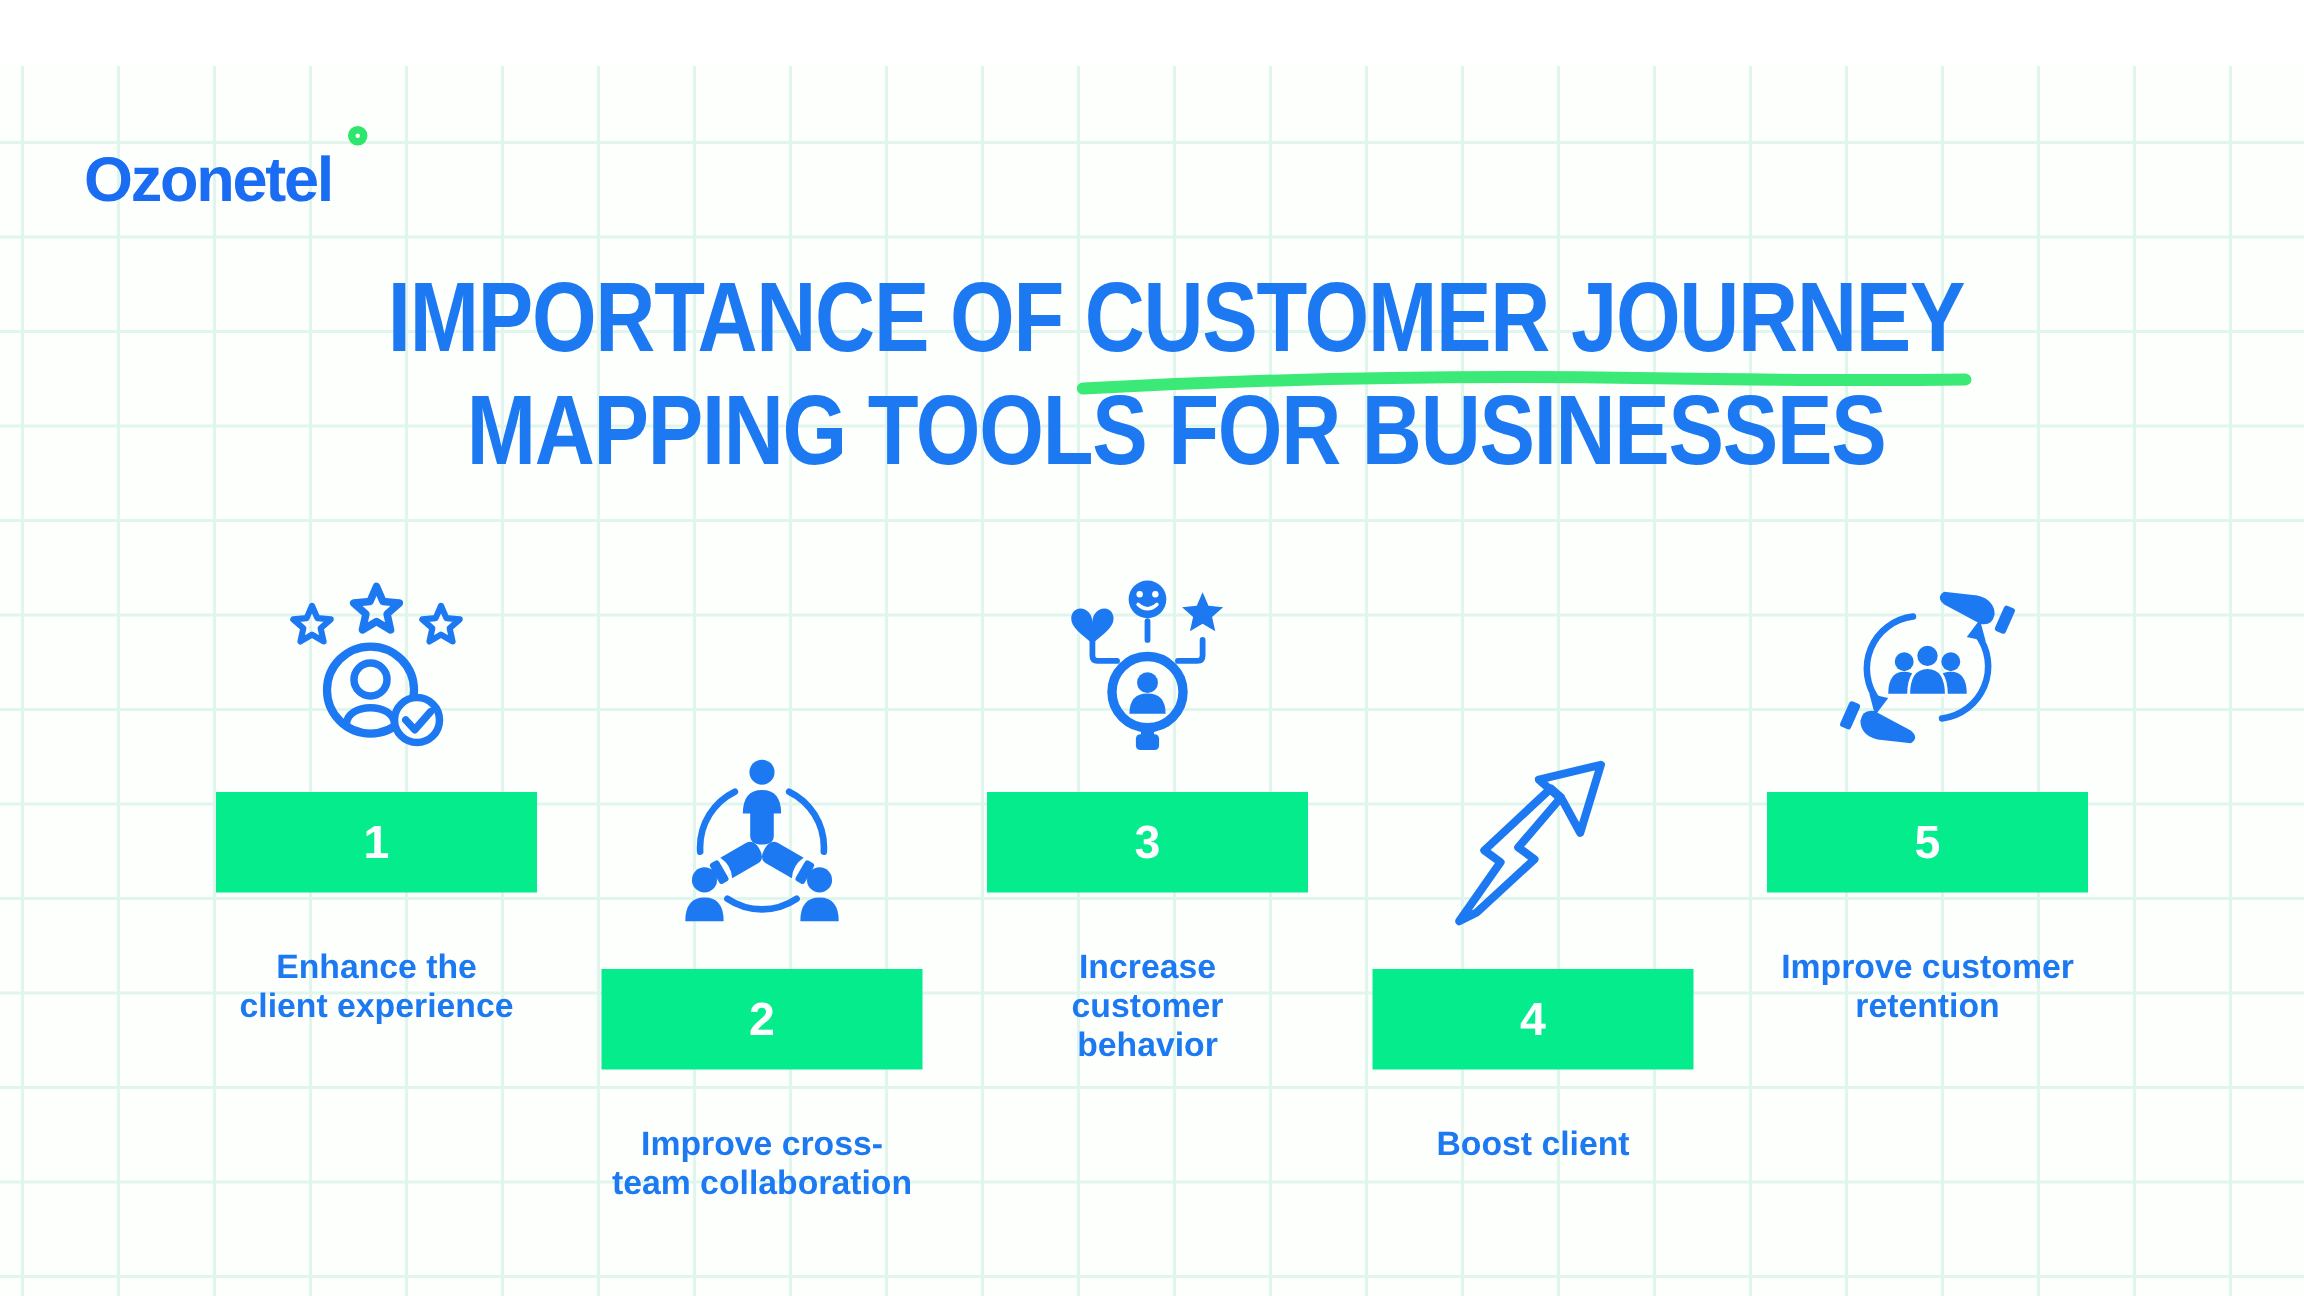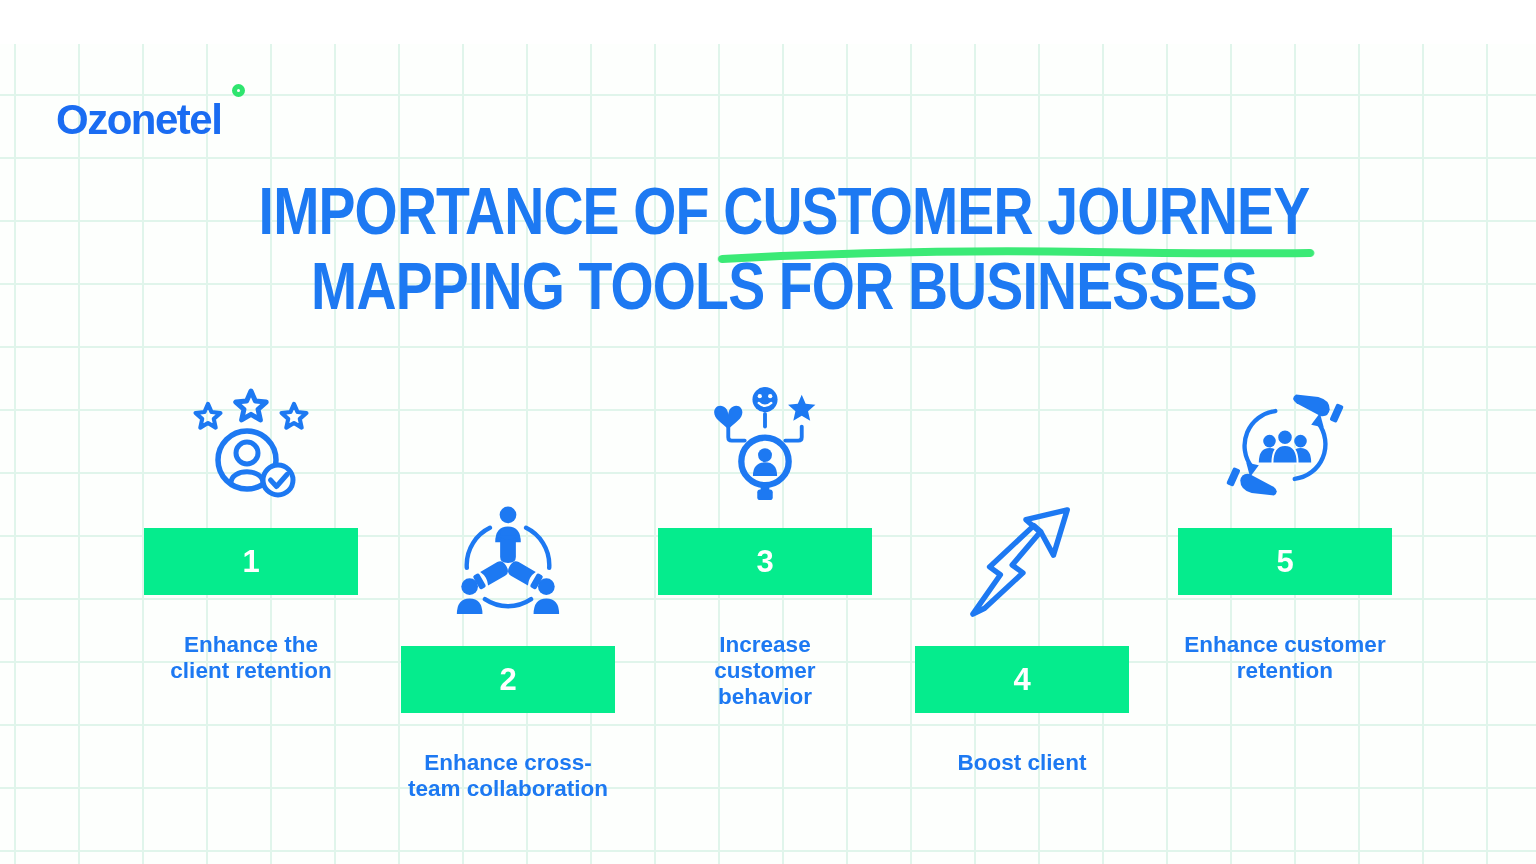--- a/index.html
+++ b/index.html
@@ -85,21 +85,21 @@
           <circle cx="62" cy="67" r="11"></circle>
           <path d="M46,97 C46,82 78,82 78,97"></path>
           <circle cx="93" cy="94" r="15" fill="#fdfffd"></circle>
           <path d="M85.5,94 L91.5,100.5 L102,88.5"></path>
         </g>
       </svg>
     </div>
     <div class="num-box">
         <span>1</span>
       </div>
-    <div class="step-label w190">Enhance the client retention</div>
+    <div class="step-label w190">Enhance the client experience</div>
   </div>
 
   <div class="step low" style="left:401px;">
     <div class="icon-wrap">
       <svg width="118" height="120" viewBox="0 0 120 122">
         <circle class="st" cx="60" cy="64" r="42" stroke-width="4.5" pathLength="360" stroke-dasharray="68 52" stroke-dashoffset="64"></circle>
         <g class="fl">
           <g transform="translate(60,20)">
               <circle cy="-7" r="8.5"></circle>
               <path d="M-13,21 Q-13,5 0,5 Q13,5 13,21 Z"></path>
@@ -123,21 +123,21 @@
           <g transform="translate(60,64) rotate(330)">
               <rect x="-37" y="-8" width="7" height="16" rx="2"></rect>
               <path d="M-28,-8 L-8,-8 Q-2,-8 -2,0 Q-2,8 -8,8 L-28,8 Q-24,0 -28,-8 Z"></path>
             </g>
         </g>
       </svg>
     </div>
     <div class="num-box">
         <span>2</span>
       </div>
-    <div class="step-label w205">Enhance cross-team collaboration</div>
+    <div class="step-label w205">Improve cross-team collaboration</div>
   </div>
 
   <div class="step" style="left:658px;">
     <div class="icon-wrap">
       <svg width="116" height="120" viewBox="0 0 120 124">
         <g class="fl">
           <circle cx="60" cy="16" r="13"></circle>
           <path transform="translate(22,27)" d="M0,4.8 C0,-0.8 -4,-4.6 -8.2,-4.6 C-12.6,-4.6 -14.6,-0.9 -14.6,2.2 C-14.6,8.8 -7.4,12.8 0,19.6 C7.4,12.8 14.6,8.8 14.6,2.2 C14.6,-0.9 12.6,-4.6 8.2,-4.6 C4,-4.6 0,-0.8 0,4.8 Z"></path>
           <path transform="translate(98,26) scale(0.93)" d="M0,-16 L4.35,-6 L15.22,-4.94 L7.04,2.29 L9.4,12.94 L0,7.4 L-9.4,12.94 L-7.04,2.29 L-15.22,-4.94 L-4.35,-6 Z"></path>
           <circle cx="60" cy="73.5" r="7.2"></circle>
@@ -208,16 +208,16 @@
           <g transform="translate(28,98) rotate(204)">
               <rect x="12" y="-11" width="8" height="19" rx="2"></rect>
               <path d="M8,-2 Q10,6 2,8 L-26,6 Q-34,4 -30,-2 L-8,-9 Q4,-11 8,-2 Z"></path>
             </g>
         </g>
       </svg>
     </div>
     <div class="num-box">
         <span>5</span>
       </div>
-    <div class="step-label w214">Enhance customer retention</div>
+    <div class="step-label w214">Improve customer retention</div>
   </div>
 
 </div>
 
 </body></html>

